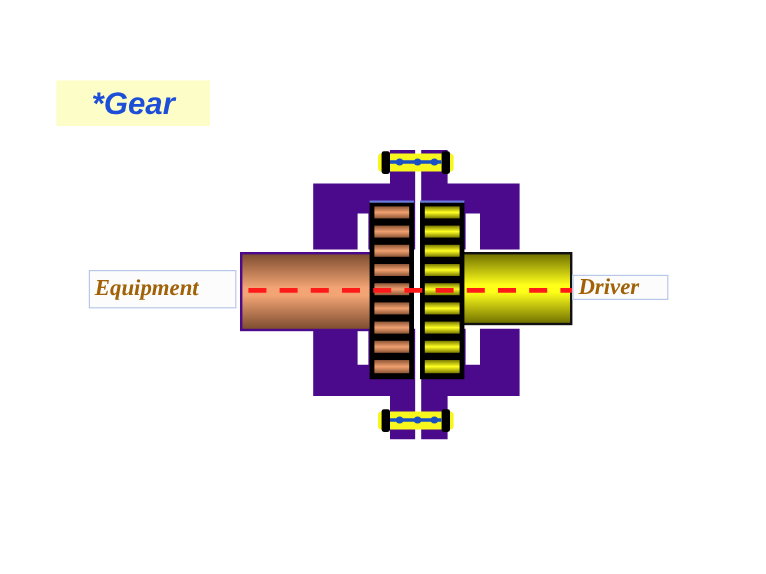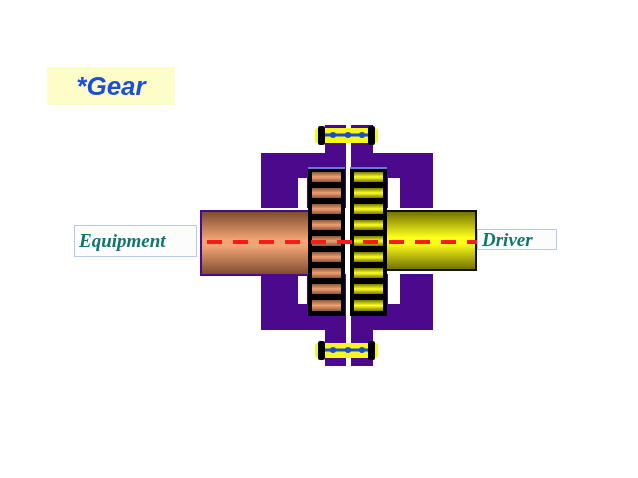--- a/index.html
+++ b/index.html
@@ -4,21 +4,21 @@
 <style>
   html, body { margin: 0; padding: 0; }
   body { width: 638px; height: 478px; background: #ffffff; position: relative; overflow: hidden;
          font-family: "Liberation Serif", serif; }
   .abs { position: absolute; }
   .title-box { left: 47px; top: 47px; width: 128px; height: 38px; background: #fdfdc8;
                font-family: "Liberation Sans", sans-serif; font-weight: bold; font-style: italic;
                font-size: 26px; color: #1d4ed8; display: flex; align-items: center; justify-content: center;
                line-height: 1; margin-top: 20px; }
   .label-box { background: #fcfcfc; border: 1px solid #b8c8e8; font-weight: bold; font-style: italic;
-               font-size: 19px; color: #0f766e; display: flex; align-items: center; padding-left: 4px;
+               font-size: 19px; color: #a16207; display: flex; align-items: center; padding-left: 4px;
                box-sizing: border-box; }
   svg { position: absolute; left: 0; top: 0; }
 </style>
 </head>
 <body>
 
 <div class="abs title-box">
   <span>*Gear</span>
 </div>
 

